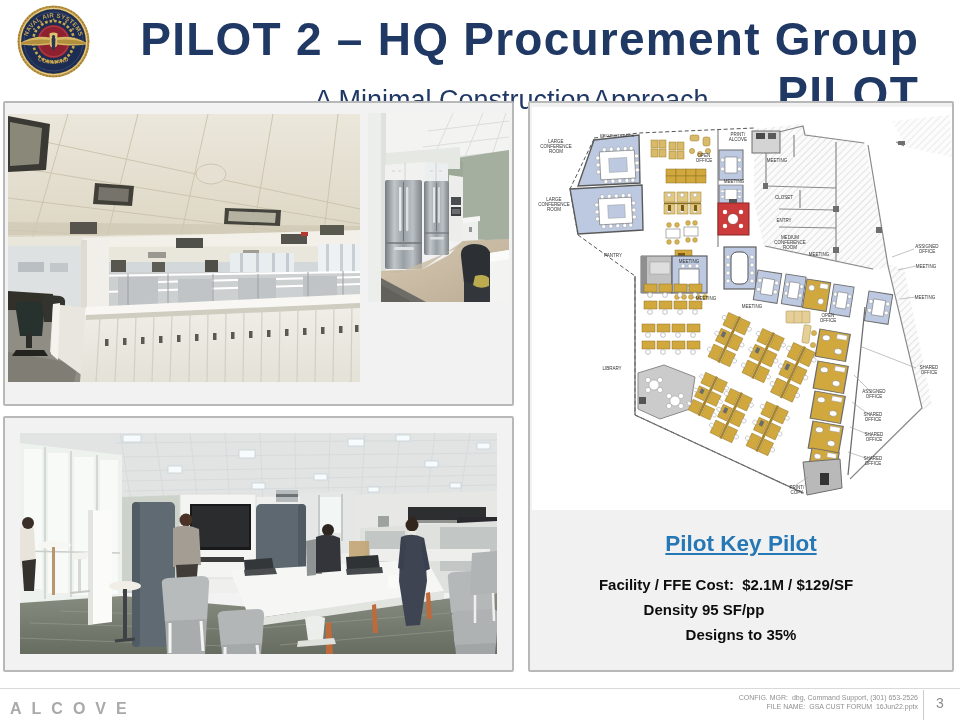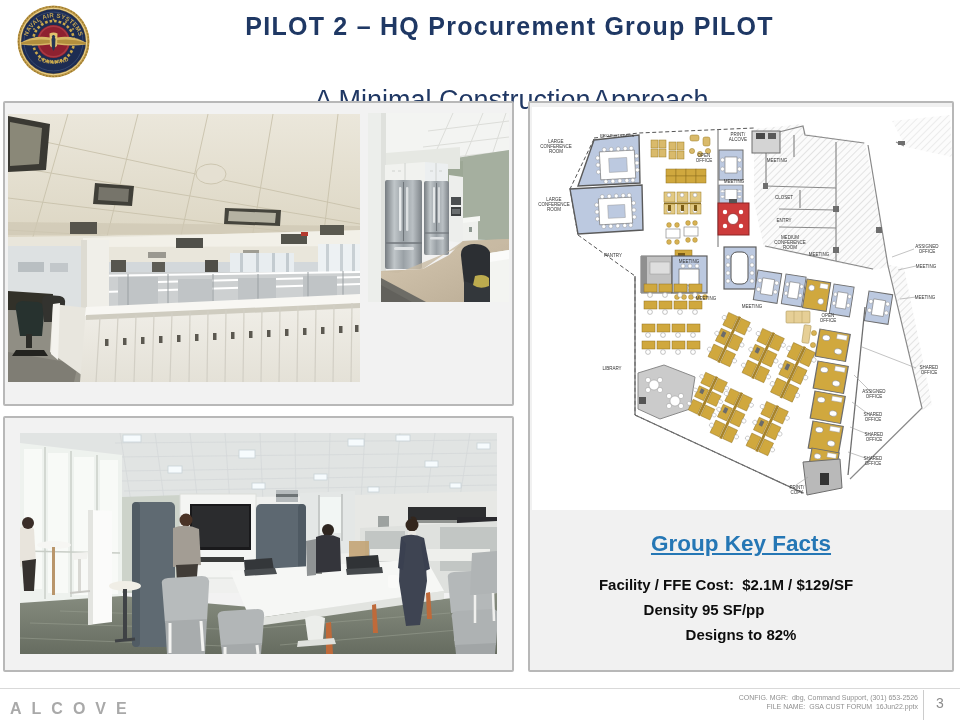--- a/index.html
+++ b/index.html
@@ -37,21 +37,21 @@
   <path d="M4 37.5 Q18 29.5 33 32.5 L33 39.5 Q18 41.5 4 39.5 Z" fill="#d6b765"></path>
   <path d="M69 37.5 Q55 29.5 40 32.5 L40 39.5 Q55 41.5 69 39.5 Z" fill="#d6b765"></path>
   <path d="M4 37.8 Q18 33 33 35 L33 38 Q18 40 4 39 Z" fill="#b28f3e"></path>
   <path d="M69 37.8 Q55 33 40 35 L40 38 Q55 40 69 39 Z" fill="#b28f3e"></path>
   <path d="M32.5 28.5 Q36.5 26.5 40.5 28.5 L40 41 Q36.5 44.5 33 41 Z" fill="#e0c26e"></path>
   <path d="M36.5 30 L38.5 34 L38 43 L36.5 46 L35 43 L34.5 34 Z" fill="#273755"></path>
   <circle cx="36.5" cy="31.5" r="1.6" fill="#273755"></circle>
 </svg>
 </div>
 
-<div class="abs" style="left:100px;top:12px;width:819px;text-align:center;color:#1f3864;font-weight:bold;font-size:25px;letter-spacing:1.25px;">PILOT&nbsp;2 – HQ&nbsp;Procurement Group PILOT</div>
+<div class="abs" style="left:100px;top:12px;width:819px;text-align:right;color:#1f3864;font-weight:bold;font-size:46px;letter-spacing:1.25px;">PILOT&nbsp;2 – HQ&nbsp;Procurement Group PILOT</div>
 
 <div class="abs" style="left:102px;top:57px;width:819px;text-align:center;color:#203864;font-size:27px;margin-top:28px;">A Minimal Construction Approach</div>
 
 <div class="abs" style="left:3px;top:101px;width:511px;height:305px;background:#f2f2f2;border:2px solid #b8b8b8;border-radius:2px;box-sizing:border-box;"></div>
 
 <div class="abs" style="left:8px;top:114px;width:352px;height:268px;" id="photo1">
 <svg width="352" height="268" viewBox="0 0 352 268">
   <defs>
     <linearGradient id="ceil1" x1="0" y1="0" x2="0" y2="1">
       <stop offset="0" stop-color="#ebe7db"></stop>
@@ -919,27 +919,27 @@
         <text x="342" y="334">OFFICE</text>
     <text x="341" y="353">SHARED</text>
         <text x="341" y="358">OFFICE</text>
     <text x="265" y="382">PRINT/</text>
         <text x="265" y="387">COPY</text>
     <text x="157" y="156">MEETING</text>
   </g>
 </svg>
 </div>
 
-<div class="abs" style="left:528px;top:531px;width:426px;text-align:center;color:#2577b5;font-size:22.5px;font-weight:bold;"><span style="text-decoration:underline;">Group Key Facts</span></div>
+<div class="abs" style="left:528px;top:531px;width:426px;text-align:center;color:#2577b5;font-size:22.5px;font-weight:bold;"><span style="text-decoration:underline;">Pilot Key Pilot</span></div>
 
 <div class="abs" style="left:528px;top:576px;width:396px;text-align:center;color:#0d0d0d;font-size:15px;font-weight:bold;">Facility / FFE Cost:&nbsp; $2.1M / $129/SF</div>
 
 <div class="abs" style="left:528px;top:601px;width:352px;text-align:center;color:#0d0d0d;font-size:15px;font-weight:bold;">Density 95 SF/pp</div>
 
-<div class="abs" style="left:528px;top:626px;width:426px;text-align:center;color:#0d0d0d;font-size:15px;font-weight:bold;">Designs to 82%</div>
+<div class="abs" style="left:528px;top:626px;width:426px;text-align:center;color:#0d0d0d;font-size:15px;font-weight:bold;">Designs to 35%</div>
 
 <div class="abs" style="left:0;top:688px;width:960px;height:1px;background:#d9d9d9;"></div>
 
 <div class="abs" style="left:10px;top:700px;color:#a9a9a9;font-size:16px;font-weight:bold;letter-spacing:10px;">ALCOVE</div>
 
 <div class="abs" style="left:600px;top:693px;width:318px;text-align:right;color:#909090;font-size:7px;line-height:9px;">CONFIG. MGR:&nbsp; dbg, Command Support, (301) 653-2526<br>FILE NAME:&nbsp; GSA CUST FORUM&nbsp; 16Jun22.pptx</div>
 
 <div class="abs" style="left:923px;top:690px;width:1px;height:30px;background:#cccccc;"></div>
 
 <div class="abs" style="left:930px;top:695px;width:20px;text-align:center;color:#8c8c8c;font-size:14px;">3</div>

